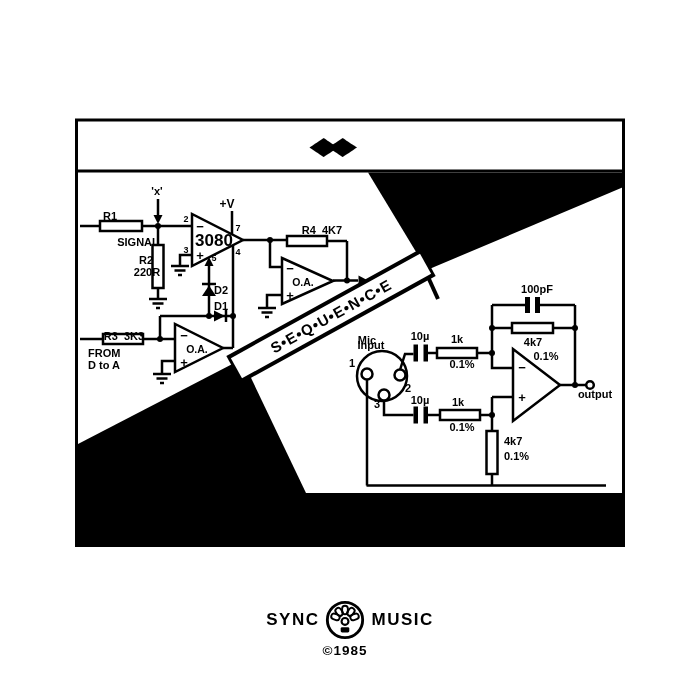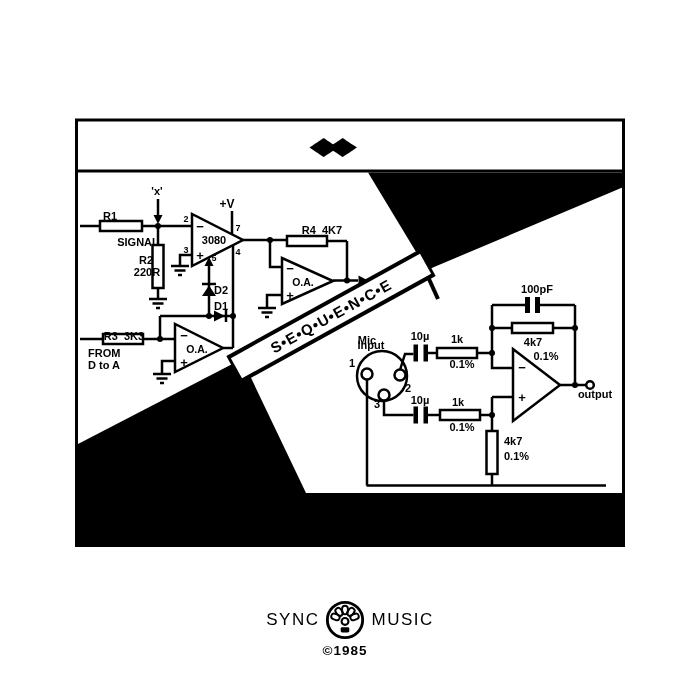--- a/index.html
+++ b/index.html
@@ -41,21 +41,21 @@
   .lb{
     position:absolute;transform:translate(-50%,-50%);
     font-weight:bold;font-size:11px;line-height:1;color:var(--ink,#000);white-space:pre;
   }
   .lb.left{transform:translate(0,-50%);}
   .footer{
     position:absolute;left:0;top:599px;width:700px;
     display:flex;flex-direction:column;align-items:center;color:var(--ink,#000);
   }
   .footer-row{display:flex;align-items:center;gap:5px;}
-  .footer-word{font-size:17px;font-weight:normal;letter-spacing:1.5px;}
+  .footer-word{font-size:17px;font-weight:bold;letter-spacing:1.5px;}
   .copyright{font-size:13.5px;font-weight:bold;letter-spacing:1px;margin-top:2px;transform:translateX(-5px);}
 </style>
 </head>
 <body>
 
 <div class="cover">
 
   <svg class="art" width="700" height="700" viewBox="0 0 700 700">
 
     <g>
@@ -194,21 +194,21 @@
 
   <div class="strip-text">S•E•Q•U•E•N•C•E</div>
 
   <div id="labels">
       <div class="lb" style="left: 157px; top: 191px;">'x'</div>
       <div class="lb" style="left: 110px; top: 216px;">R1</div>
       <div class="lb" style="left: 106px; top: 242px; margin-left: 32px;">SIGNAL</div>
       <div class="lb" style="left: 146px; top: 260px;">R2</div>
       <div class="lb" style="left: 147px; top: 272px;">220R</div>
       <div class="lb" style="left: 227px; top: 204px; font-size: 12px;">+V</div>
-      <div class="lb" style="left: 214px; top: 240px; font-size: 11px;">3080</div>
+      <div class="lb" style="left: 214px; top: 240px; font-size: 17px;">3080</div>
       <div class="lb" style="left: 200px; top: 226px; font-size: 13px;">−</div>
       <div class="lb" style="left: 200px; top: 255px; font-size: 13px;">+</div>
       <div class="lb" style="left: 186px; top: 219px; font-size: 9px;">2</div>
       <div class="lb" style="left: 186px; top: 250px; font-size: 9px;">3</div>
       <div class="lb" style="left: 238px; top: 228px; font-size: 9px;">7</div>
       <div class="lb" style="left: 238px; top: 252px; font-size: 9px;">4</div>
       <div class="lb" style="left: 214px; top: 258px; font-size: 9px;">5</div>
       <div class="lb" style="left: 221px; top: 290px;">D2</div>
       <div class="lb" style="left: 221px; top: 306px;">D1</div>
       <div class="lb" style="left: 308px; top: 230px; padding-left: 28px;">R4  4K7</div>

